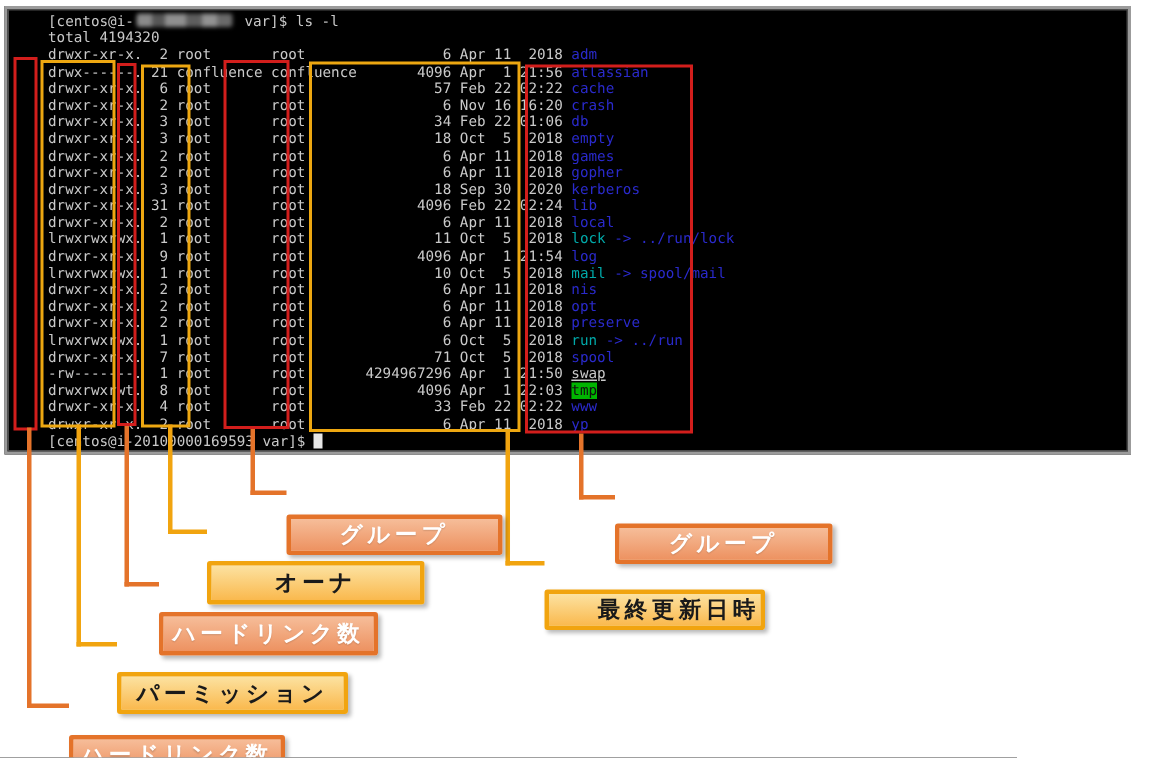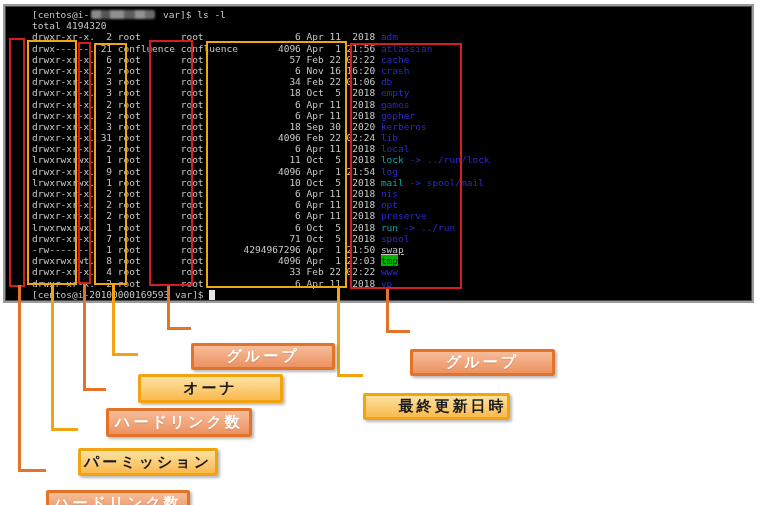--- a/index.html
+++ b/index.html
@@ -98,16 +98,16 @@
   <div class="conn amber" style="left:337px; top:374px; width:26px; height:3px;"></div>
 
   <div class="conn orange" style="left:386px; top:289px; width:3px; height:44px;"></div>
   <div class="conn orange" style="left:386px; top:330px; width:24px; height:3px;"></div>
 
   <div class="label salmon" style="left:191px; top:319px; width:144px; height:27px;">グループ</div>
   <div class="label salmon" style="left:410px; top:325px; width:145px; height:27px;">グループ</div>
   <div class="label gold" style="left:138px; top:350px; width:145px; height:29px;">オーナ</div>
   <div class="label gold" style="left:363px; top:369px; width:147px; height:27px;padding-left:32px;">最終更新日時</div>
   <div class="label salmon" style="left:106px; top:384px; width:146px; height:29px;">ハードリンク数</div>
-  <div class="label gold" style="left:78px;  top:424px; width:140px; height:28px;">パーミッション</div>
+  <div class="label gold" style="left:78px;  top:424px; width:154px; height:28px;">パーミッション</div>
   <div class="label salmon" style="left:46px;  top:466px; width:144px; height:26px;">ハードリンク数</div>
 
 </div>
 
 </body></html>

